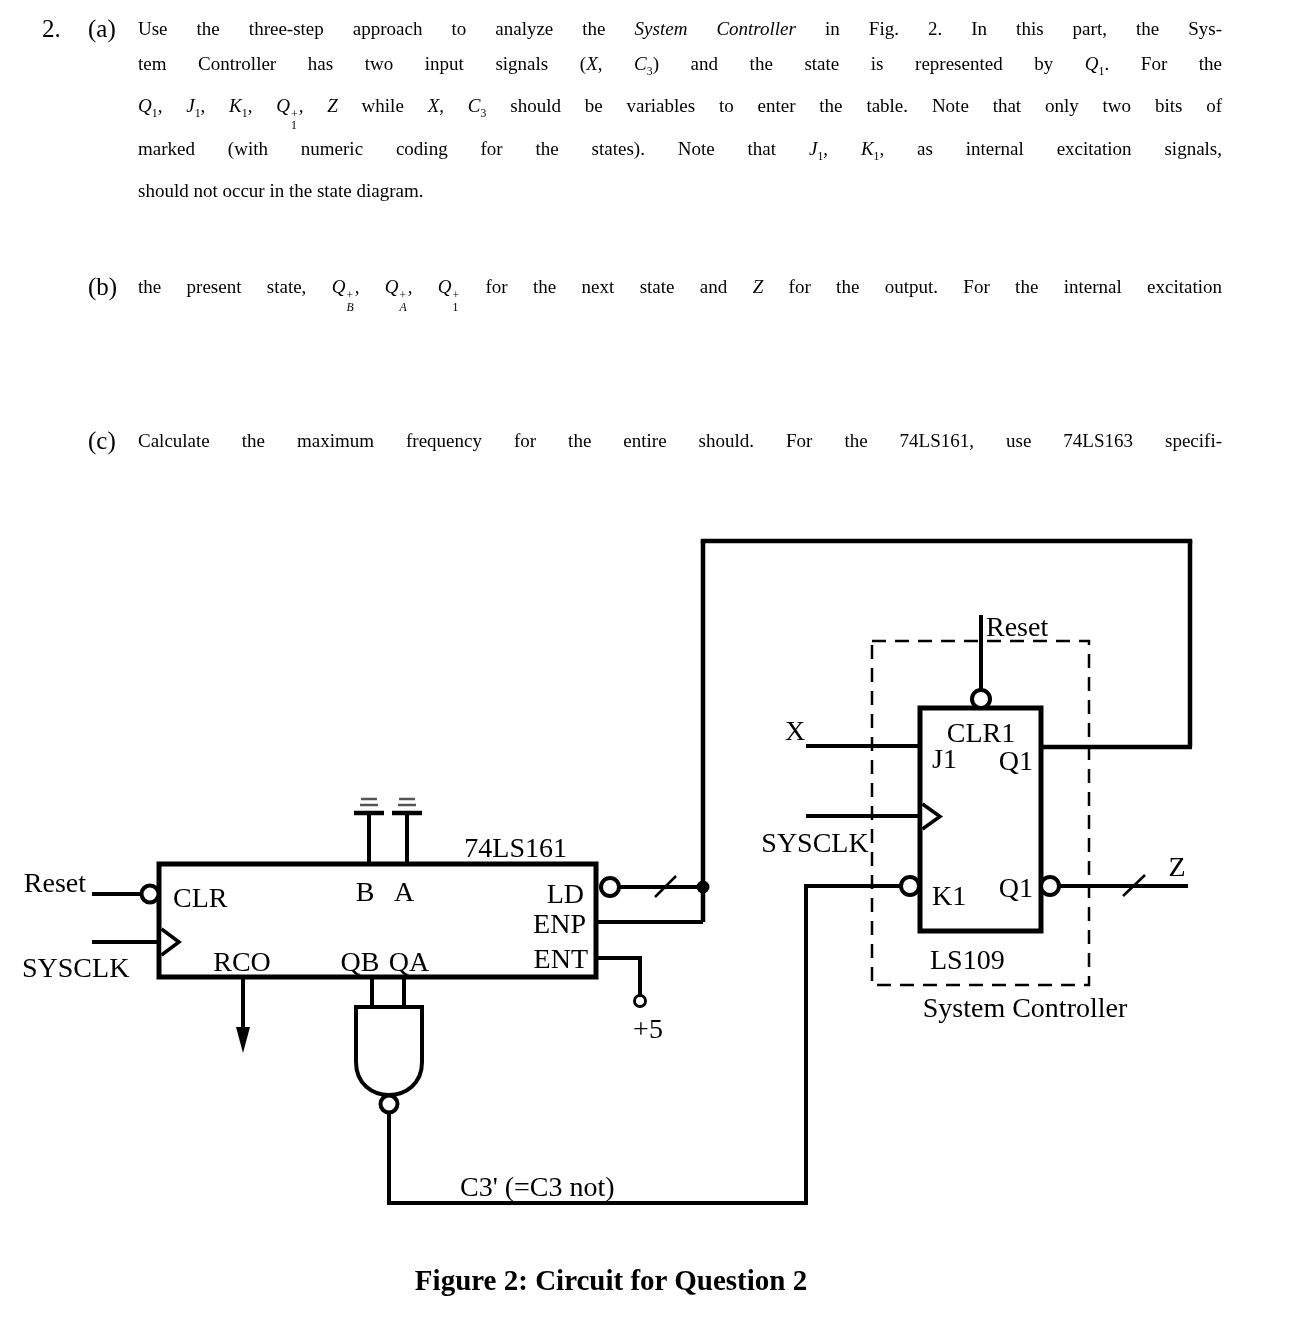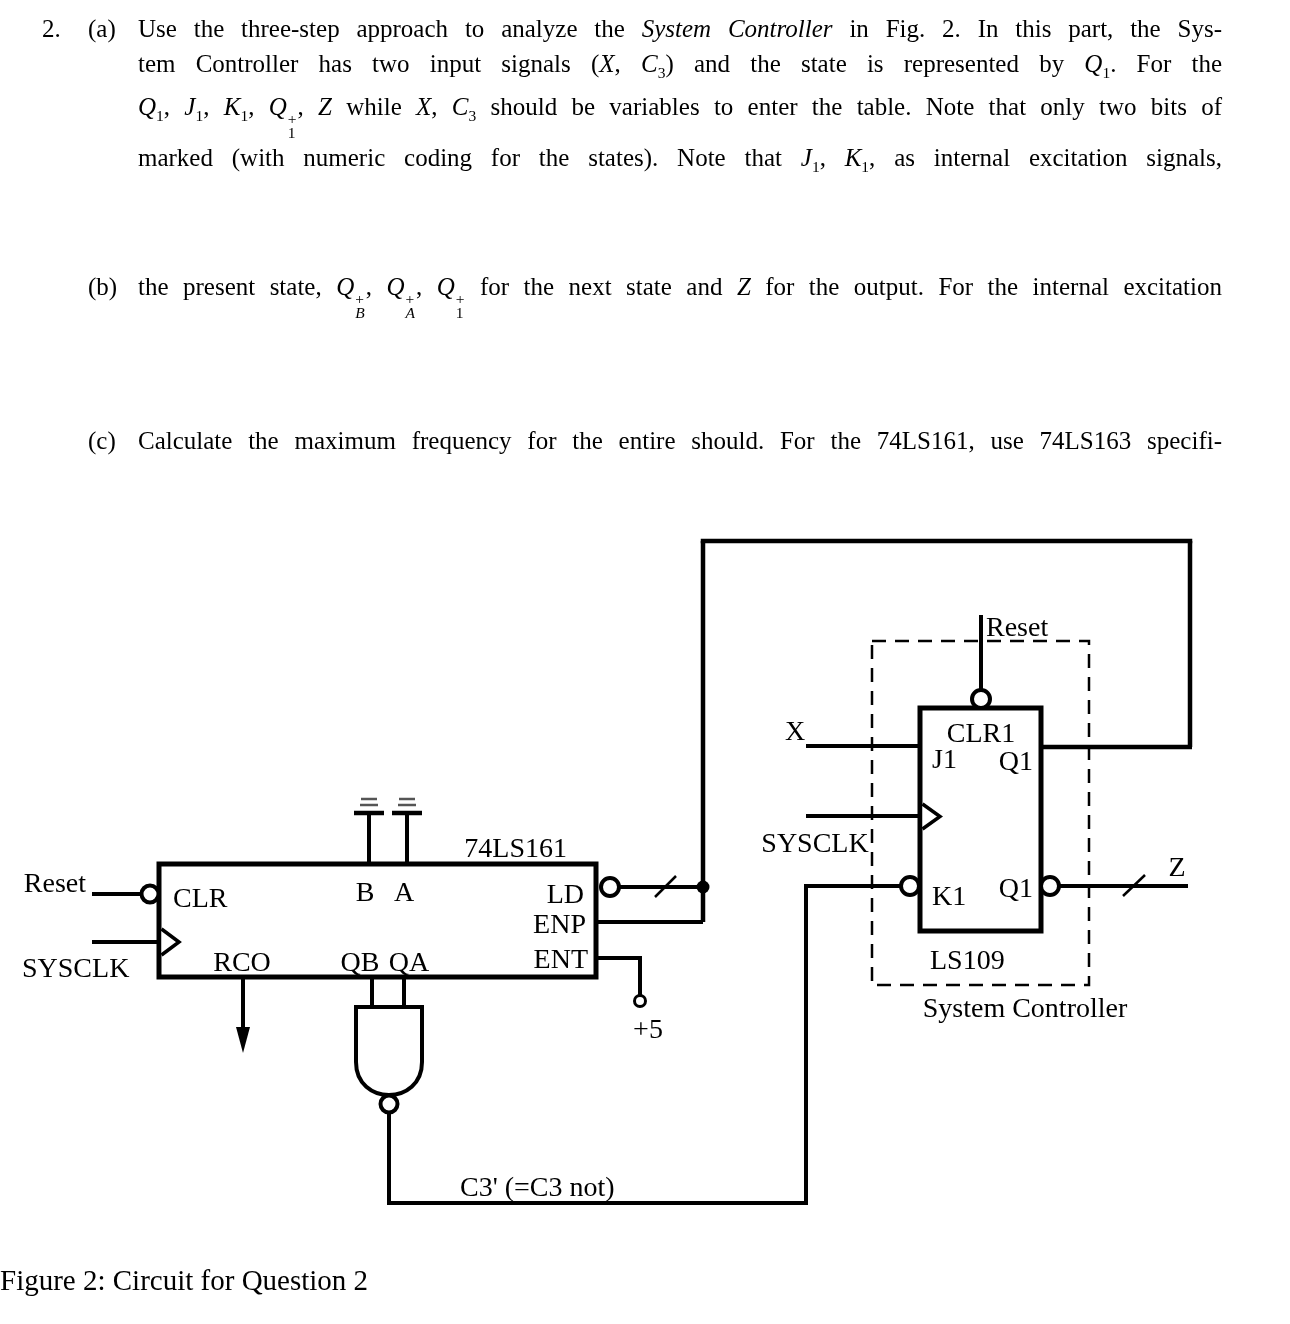--- a/index.html
+++ b/index.html
@@ -2,48 +2,49 @@
 <html><head>
 <meta charset="utf-8">
 <style>
   html,body{margin:0;padding:0;background:#ffffff;}
   body{width:1290px;height:1324px;position:relative;font-family:"Liberation Serif",serif;color:#000;}
   
   #problem{position:absolute;left:0;top:0;width:1290px;}
   .pnum{position:absolute;left:42px;top:12px;font-size:25px;line-height:34.5px;}
   .part{position:absolute;left:0;width:1290px;}
   .plabel{position:absolute;left:88px;top:0;font-size:25px;line-height:34.5px;}
-  .plines{position:absolute;left:138px;top:0;width:1084px;font-size:25px;line-height:34.5px;}
+  .plines{position:absolute;left:138px;top:0;width:1084px;font-size:19px;line-height:34.5px;}
   .tline{text-align:justify;text-align-last:justify;white-space:normal;}
   .tline.last{text-align-last:left;}
   .tline i{font-style:italic;}
   .tline sub{font-size:62%;}
   .ss{display:inline-flex;flex-direction:column;align-items:flex-start;font-size:62%;line-height:0.95;vertical-align:-0.55em;margin-left:1px;margin-right:1px;}
   .ss span{display:block;}
   
   #circuit-svg{position:absolute;left:0;top:0;}
   svg text{font-family:"Liberation Serif",serif;font-size:28px;fill:#000;}
-  #caption{position:absolute;left:0;top:1264px;width:1222px;font-size:29px;}
+  #caption{position:absolute;left:0;top:1264px;width:1222px;text-align:center;font-size:29px;font-weight:bold;}
 </style>
 </head>
 <body>
 
 <div id="problem">
   <div class="pnum">2.</div>
 
   <div class="part" style="top:12px">
     <div class="plabel">(a)</div>
     <div class="plines">
         <div class="tline">Use the three-step approach to analyze the <i>System Controller</i> in Fig. 2.  In this part, the Sys-</div>
         <div class="tline">tem Controller has two input signals (<i>X</i>, <i>C</i><sub>3</sub>) and the state is represented by <i>Q</i><sub>1</sub>.  For the</div>
         <div class="tline"><i>Q</i><sub>1</sub>, <i>J</i><sub>1</sub>, <i>K</i><sub>1</sub>, <i>Q</i><span class="ss">
             <span>+</span>
             <span>1</span>
           </span>, <i>Z</i> while <i>X</i>, <i>C</i><sub>3</sub> should be variables to enter the table. Note that only two bits of</div>
         <div class="tline">marked (with numeric coding for the states).  Note that <i>J</i><sub>1</sub>, <i>K</i><sub>1</sub>, as internal excitation signals,</div>
+        <div class="tline last">should not occur in the state diagram.</div>
       </div>
   </div>
 
   <div class="part" style="top:270px">
     <div class="plabel">(b)</div>
     <div class="plines">
         <div class="tline">the present state, <i>Q</i><span class="ss">
             <span>+</span>
             <span><i>B</i></span>
           </span>, <i>Q</i><span class="ss">

